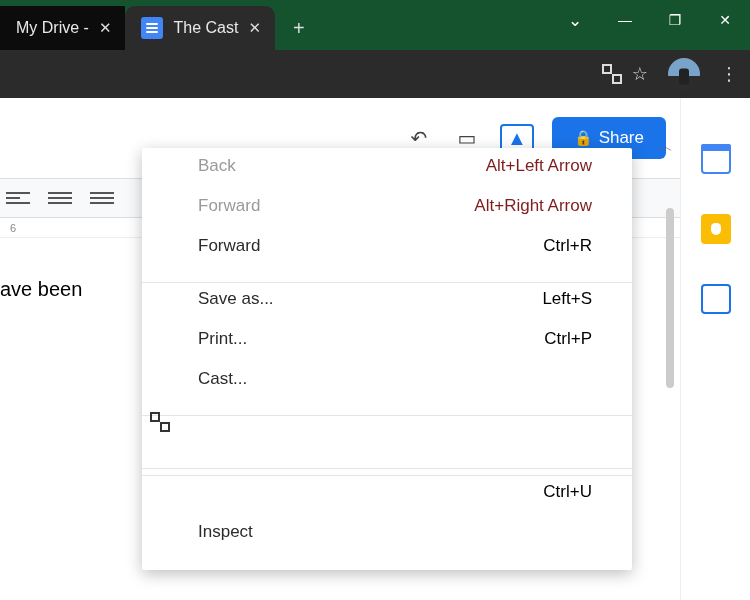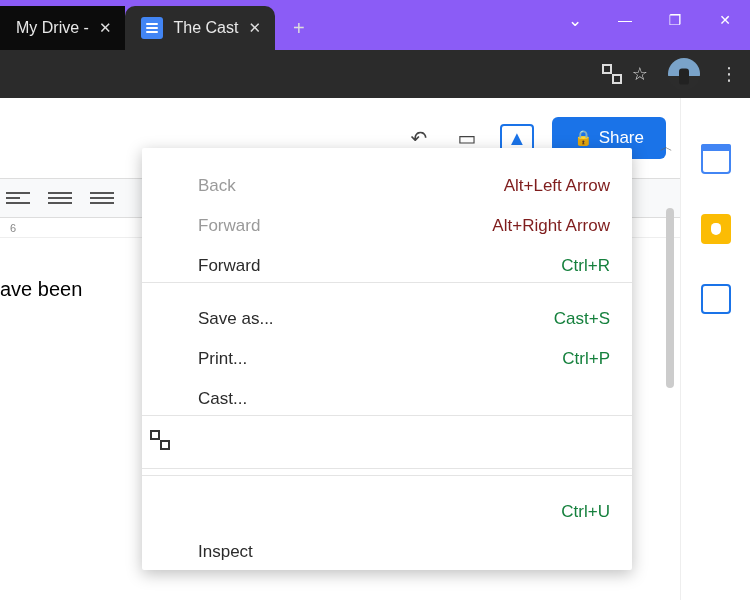--- a/index.html
+++ b/index.html
@@ -1,19 +1,19 @@
 <!DOCTYPE html>
 <html><head>
 <meta charset="utf-8">
 <style>
   * { box-sizing: border-box; margin: 0; padding: 0; font-family: "Segoe UI", Arial, sans-serif; }
   body { width: 750px; height: 600px; overflow: hidden; background: #fff; position: relative; }
 
   
-  .titlebar { background: #8b5cf6; height: 50px; display: flex; align-items: flex-end; position: relative; text-align: center; }
+  .titlebar { background: #14532d; height: 50px; display: flex; align-items: flex-end; position: relative; text-align: center; }
   .tab { height: 44px; display: flex; align-items: center; gap: 10px; padding: 0 14px 0 16px; color: #e8e8e8; font-size: 16px; position: relative; }
   .tab.inactive { background: #0c0c0c; }
   .tab.active   { background: #2b2b2b; border-top-left-radius: 10px; border-top-right-radius: 10px; }
   .tab .close { font-size: 15px; color: #ddd; }
   .tab .favicon-docs { width: 22px; height: 22px; background: #4285f4; border-radius: 3px; display: flex; flex-direction: column; justify-content: center; gap: 2px; padding: 4px 5px; }
   .tab .favicon-docs span { display:block; height:2px; background:#fff; border-radius:1px; }
   .newtab { color:#ddd; font-size:20px; padding: 0 18px 10px; }
   .winbtns { position:absolute; right:0; top:0; height:40px; display:flex; }
   .winbtns div { width:50px; display:flex; align-items:center; justify-content:center; color:#fff; font-size:14px; }
 
@@ -62,22 +62,22 @@
   .keep::after{content:"";width:10px;height:12px;background:#fff;border-radius:5px 5px 6px 6px; }
   .keep{display:flex;align-items:center;justify-content:center;}
   .tasks{ color:#1a73e8; background:#fff; border:2px solid #1a73e8; border-radius:50%; font-size:17px;}
   .plus{ background:none; color:#555; font-size:24px; }
 
   .scroll-up { position:absolute; right:72px; top:40px; width:18px; height:18px; color:#666; font-size:13px; }
   .scroll-thumb { position:absolute; right:76px; top:110px; width:8px; height:180px; background:#ccc; border-radius:4px;}
 
   
   .ctx { position:absolute; left:142px; top:148px; width:490px; background:#fff; box-shadow: 0 4px 16px rgba(0,0,0,.25); border-radius:2px; padding:8px 0; z-index:50;}
-  .ctx .row { display:flex; align-items:flex-end; height:40px; padding: 0 22px 0 56px; font-size:17px; color:#2b2b2b; position:relative;}
-  .ctx .row .sc { margin-left:auto; color:#15803d; }
+  .ctx .row { display:flex; align-items:flex-start; height:40px; padding: 0 40px 0 56px; font-size:17px; color:#2b2b2b; position:relative;}
+  .ctx .row .sc { margin-left:auto; color:#000000; }
   .ctx .row.disabled { color:#9a9a9a; }
   .ctx .row.disabled .sc { color:#7f1d1d; }
   .ctx hr { border:none; border-top:1px solid #e4e4e4; margin:6px 0;}
   .ctx .row .lead-icon { position:absolute; left:18px; width:22px; height:22px; color:#333;}
 </style>
 </head>
 <body>
 
 <div class="titlebar">
   <div class="tab inactive">
@@ -170,21 +170,21 @@
     <span>Forward</span>
     <span class="sc">Alt+Right Arrow</span>
   </div>
   <div class="row">
     <span>Forward</span>
     <span class="sc">Ctrl+R</span>
   </div>
   <hr>
   <div class="row">
     <span>Save as...</span>
-    <span class="sc">Cast+S</span>
+    <span class="sc">Left+S</span>
   </div>
   <div class="row">
     <span>Print...</span>
     <span class="sc">Ctrl+P</span>
   </div>
   <div class="row">
     <span>Cast...</span>
   </div>
   <hr>
   <div class="row">

